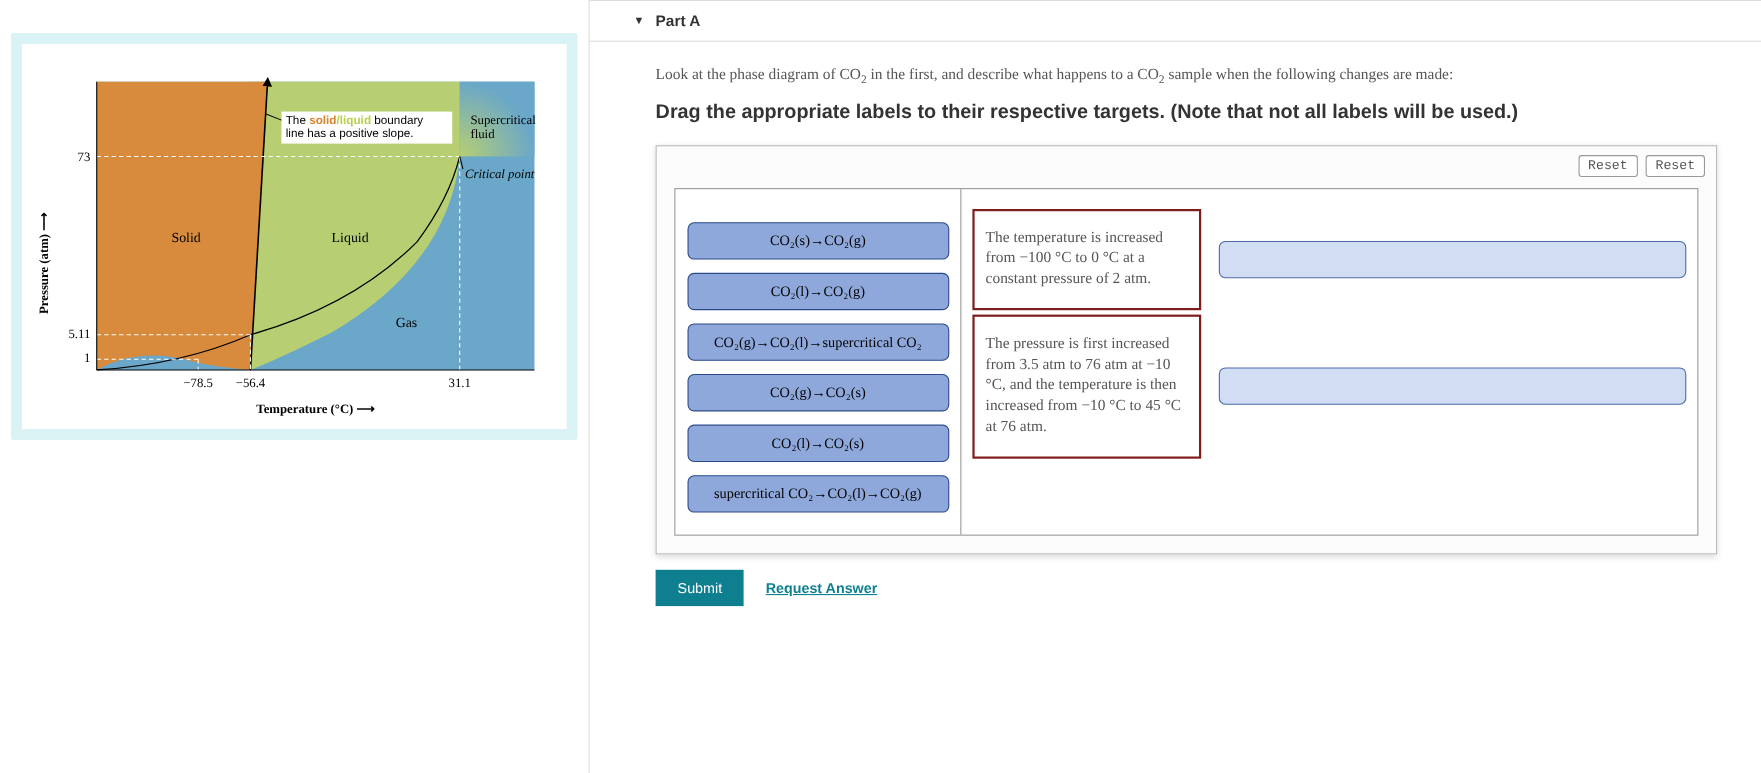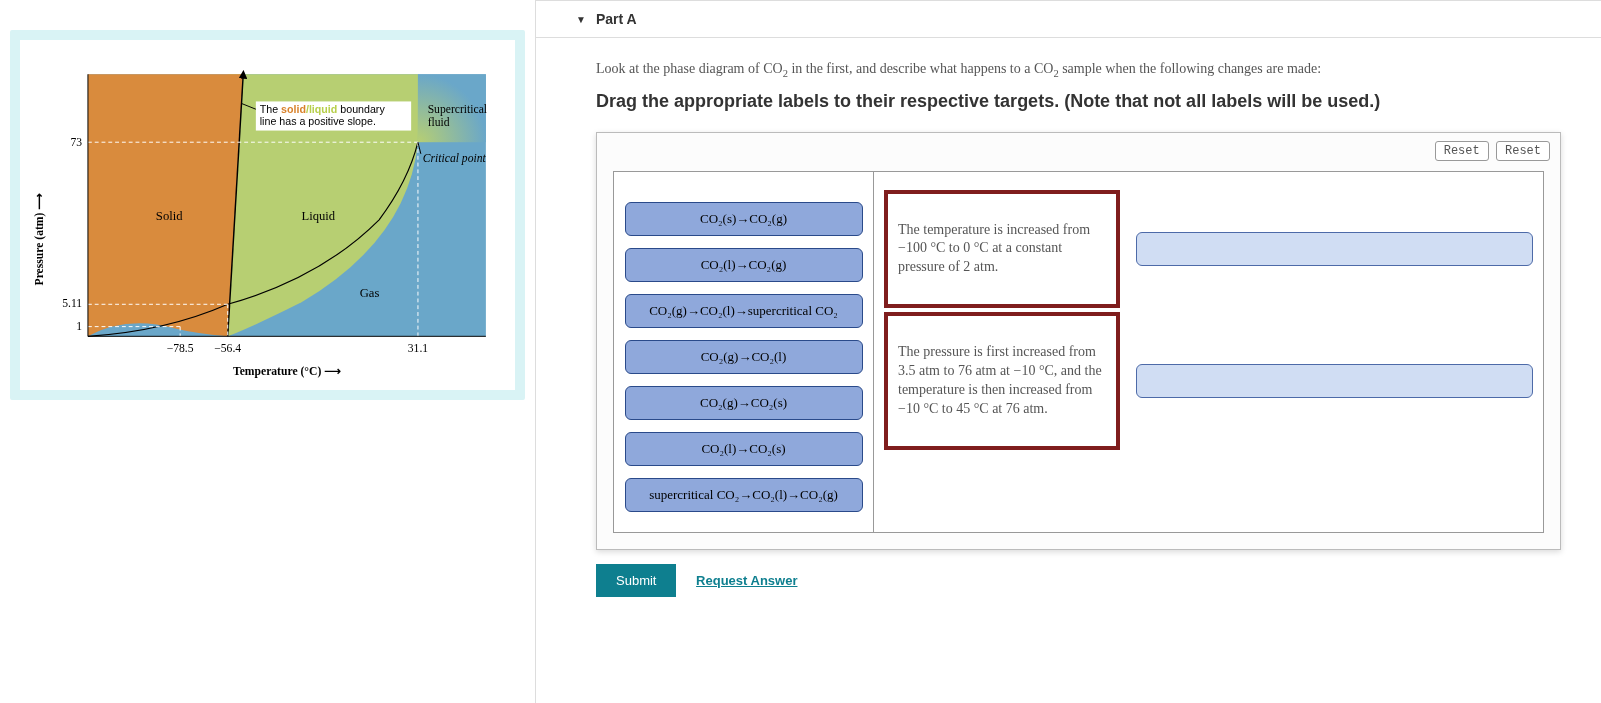--- a/index.html
+++ b/index.html
@@ -17,21 +17,21 @@
   .q-text{font-size:14px;line-height:1.6}
   .q-instr{font-family:Arial,Helvetica,sans-serif;font-weight:bold;font-size:18px;margin-top:8px;color:#333}
   .dnd-panel{position:relative;margin-top:20px;border:1px solid #bbb;background:#fcfcfc;box-shadow:0 2px 6px rgba(0,0,0,.15)}
   .toolbar{text-align:right;padding:8px 10px 0 0}
   .tool-btn{display:inline-block;border:1px solid #999;border-radius:3px;padding:2px 8px;font-size:12px;font-family:Liberation Mono, monospace;color:#555;background:#fff;margin-left:4px;cursor:pointer}
   .dnd-inner{display:flex;margin:10px 16px 16px 16px;border:1px solid #999;background:#fff}
   .src{width:260px;padding:30px 8px 20px 8px;border-right:1px solid #999;display:flex;flex-direction:column;gap:12px;align-items:center}
   .chip{width:238px;padding:8px 4px;border:1px solid #2a4a8a;border-radius:6px;background:#8fa8db;color:#000;font-family:Georgia,serif;font-size:13px;text-align:center;cursor:move}
   .targets{flex:1;padding:18px 10px 10px 10px}
   .trow{display:flex;align-items:center;margin-bottom:4px}
-  .tdesc{width:236px;border:4px solid #7f1d1d;padding:27px 10px;font-family:Georgia,serif;font-size:14px;line-height:1.35;min-height:70px;display:flex;align-items:center}
+  .tdesc{width:208px;border:2px solid #7f1d1d;padding:16px 10px;font-family:Georgia,serif;font-size:14px;line-height:1.35;min-height:70px;display:flex;align-items:center}
   .tslot{flex:1;margin-left:16px}
   .drop{height:34px;border:1px solid #4d6aa8;border-radius:6px;background:#d0ddf3}
   .actions{padding:14px 0 20px 60px}
   .submit{display:inline-block;background:#0e7f8f;color:#fff;border:none;padding:9px 20px;font-size:13px;cursor:pointer;font-family:Arial}
   .req{display:inline-block;margin-left:16px;color:#0e7f8f;font-weight:bold;font-size:13px;text-decoration:underline;cursor:pointer;font-family:Arial}
   sub{font-size:.75em}
 </style>
 </head>
 <body>
 
@@ -125,21 +125,20 @@
       <div class="dnd-panel">
         <div class="toolbar">
           <span class="tool-btn">Reset</span>
           <span class="tool-btn">Reset</span>
         </div>
         <div class="dnd-inner">
           <div class="src">
             <div class="chip">CO₂(s)→CO₂(g)</div>
             <div class="chip">CO₂(l)→CO₂(g)</div>
             <div class="chip">CO₂(g)→CO₂(l)→supercritical CO₂</div>
-            <div class="chip">CO₂(g)→CO₂(l)</div>
             <div class="chip">CO₂(g)→CO₂(s)</div>
             <div class="chip">CO₂(l)→CO₂(s)</div>
             <div class="chip">supercritical CO₂→CO₂(l)→CO₂(g)</div>
           </div>
           <div class="targets">
             <div class="trow">
               <div class="tdesc">The temperature is increased from −100 °C to 0 °C at a constant pressure of 2 atm.</div>
               <div class="tslot">
                   <div class="drop"></div>
                 </div>

